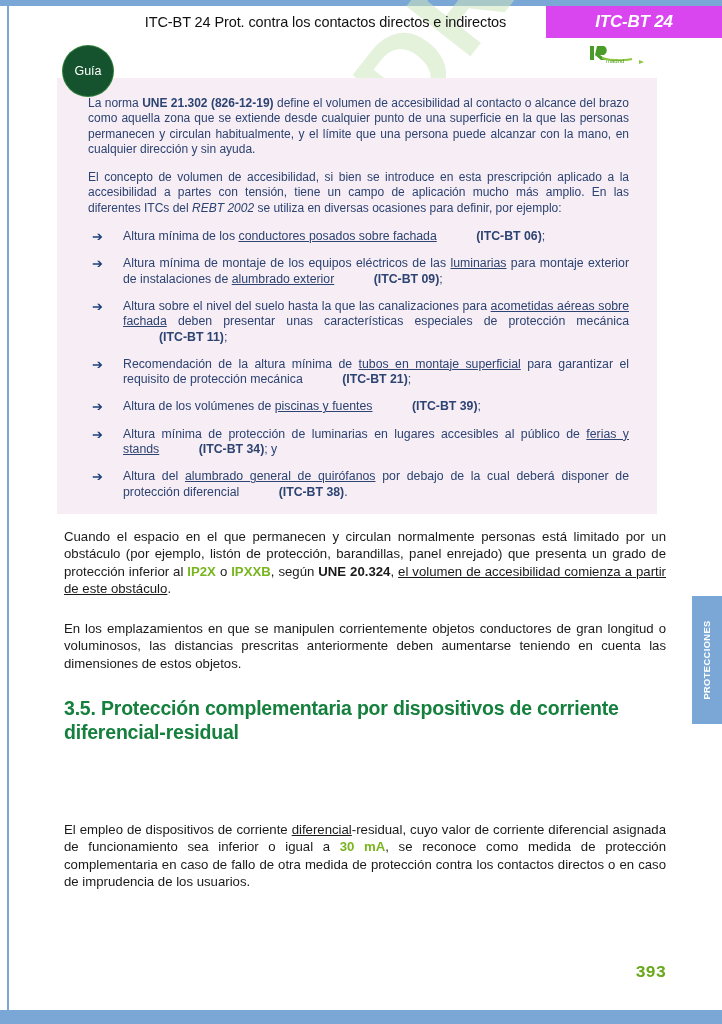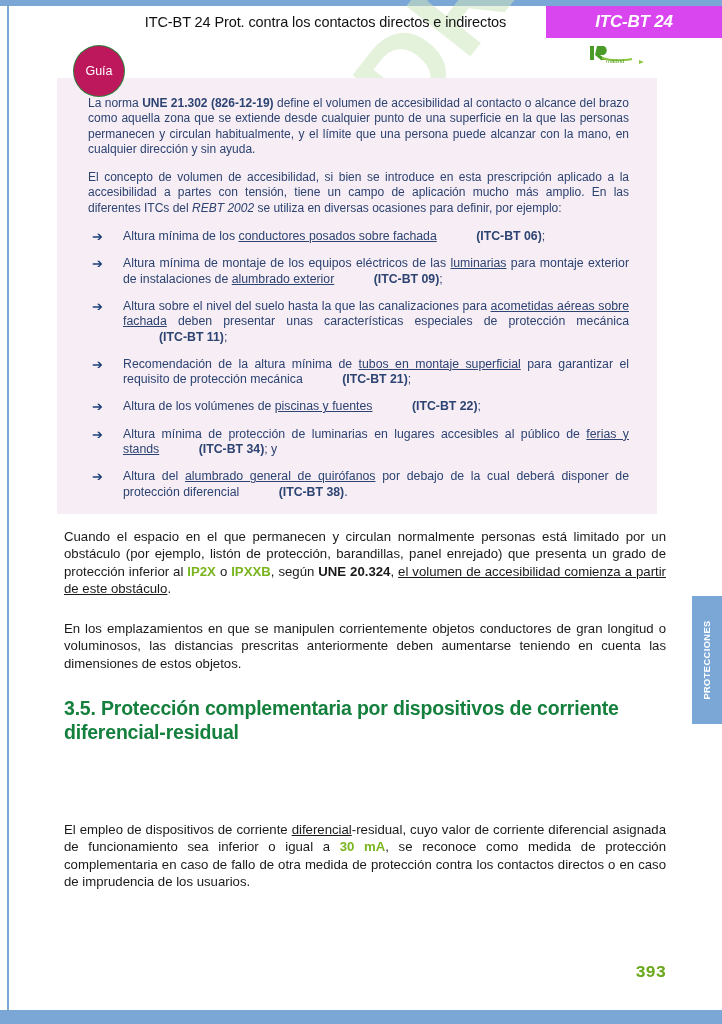--- a/index.html
+++ b/index.html
@@ -110,24 +110,24 @@
   .guide-box {
     position: absolute;
     left: 57px; top: 78px;
     width: 600px;
     background: #f6eef4;
     padding: 18px 0 14px 0;
     box-sizing: border-box;
   }
   .guide-badge {
     position: absolute;
-    left: 74px; top: 46px;
+    left: 63px; top: 46px;
     width: 50px; height: 50px;
     border-radius: 50%;
-    background: #be185d;
+    background: #14532d;
     z-index: 5;
     box-shadow: 0 0 0 1px #2f7d3a;
   }
   .guide-badge span {
     display: block;
     width: 50px;
     text-align: center;
     line-height: 50px;
     color: #ffffff;
     font-size: 12.5px;
@@ -272,21 +272,21 @@
       <li>
         <span class="arrow">➔</span>
         <span>Altura sobre el nivel del suelo hasta la que las canalizaciones para </span><span class="u">acometidas aéreas sobre fachada</span><span> deben presentar unas características especiales de protección mecánica </span><b>(ITC-BT 11)</b><span>;</span>
       </li>
       <li>
         <span class="arrow">➔</span>
         <span>Recomendación de la altura mínima de </span><span class="u">tubos en montaje superficial</span><span> para garantizar el requisito de protección mecánica </span><b>(ITC-BT 21)</b><span>;</span>
       </li>
       <li>
         <span class="arrow">➔</span>
-        <span>Altura de los volúmenes de </span><span class="u">piscinas y fuentes</span><b> (ITC-BT 22)</b><span>;</span>
+        <span>Altura de los volúmenes de </span><span class="u">piscinas y fuentes</span><b> (ITC-BT 39)</b><span>;</span>
       </li>
       <li>
         <span class="arrow">➔</span>
         <span>Altura mínima de protección de luminarias en lugares accesibles al público de </span><span class="u">ferias y stands</span><b> (ITC-BT 34)</b><span>; y</span>
       </li>
       <li>
         <span class="arrow">➔</span>
         <span>Altura del </span><span class="u">alumbrado general de quirófanos</span><span> por debajo de la cual deberá disponer de protección diferencial </span><b>(ITC-BT 38)</b><span>.</span>
       </li>
     </ul>

